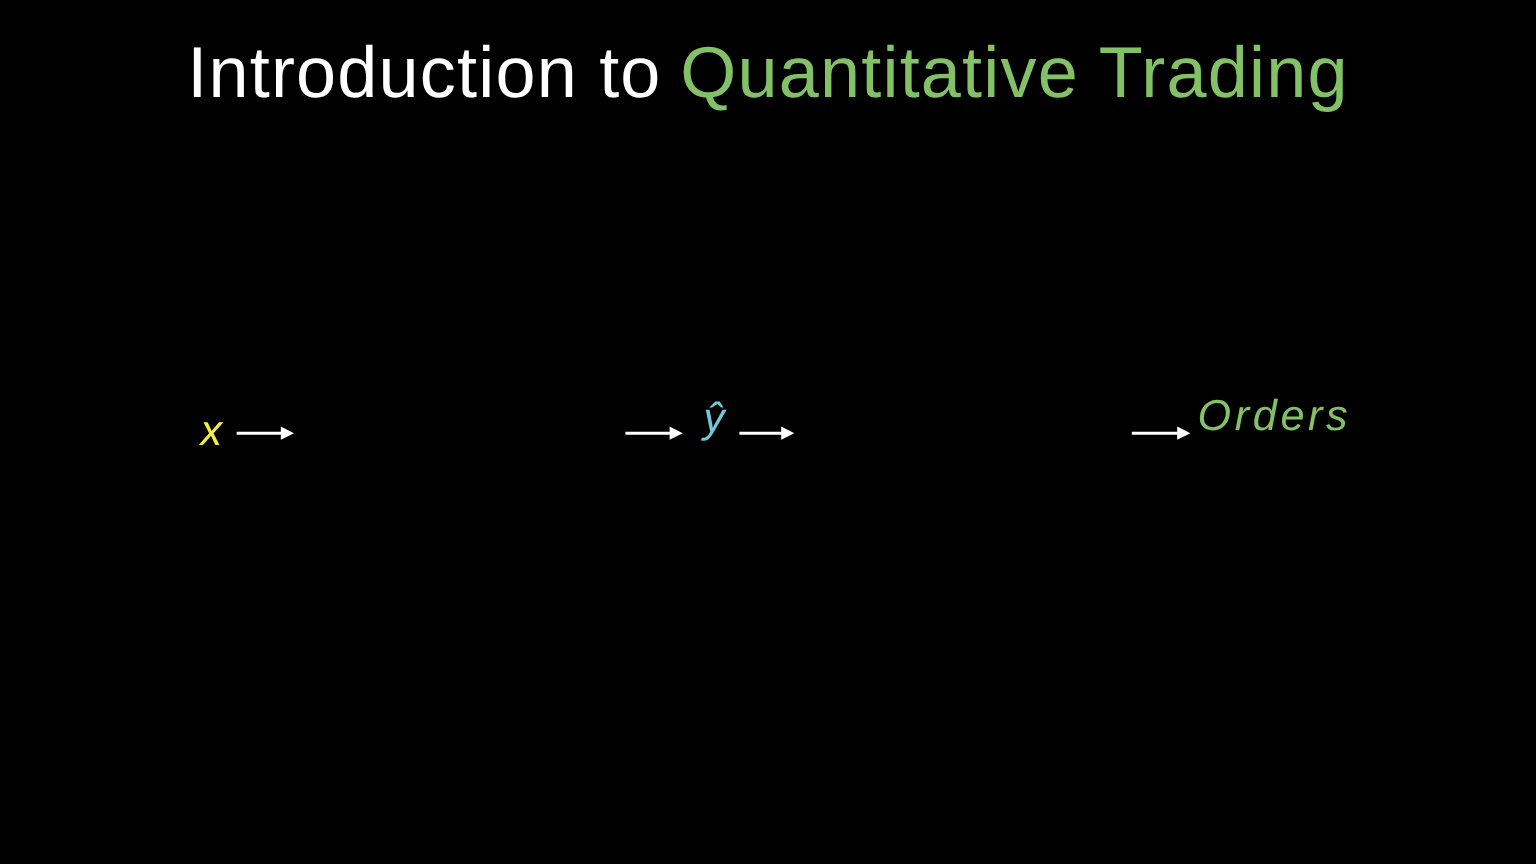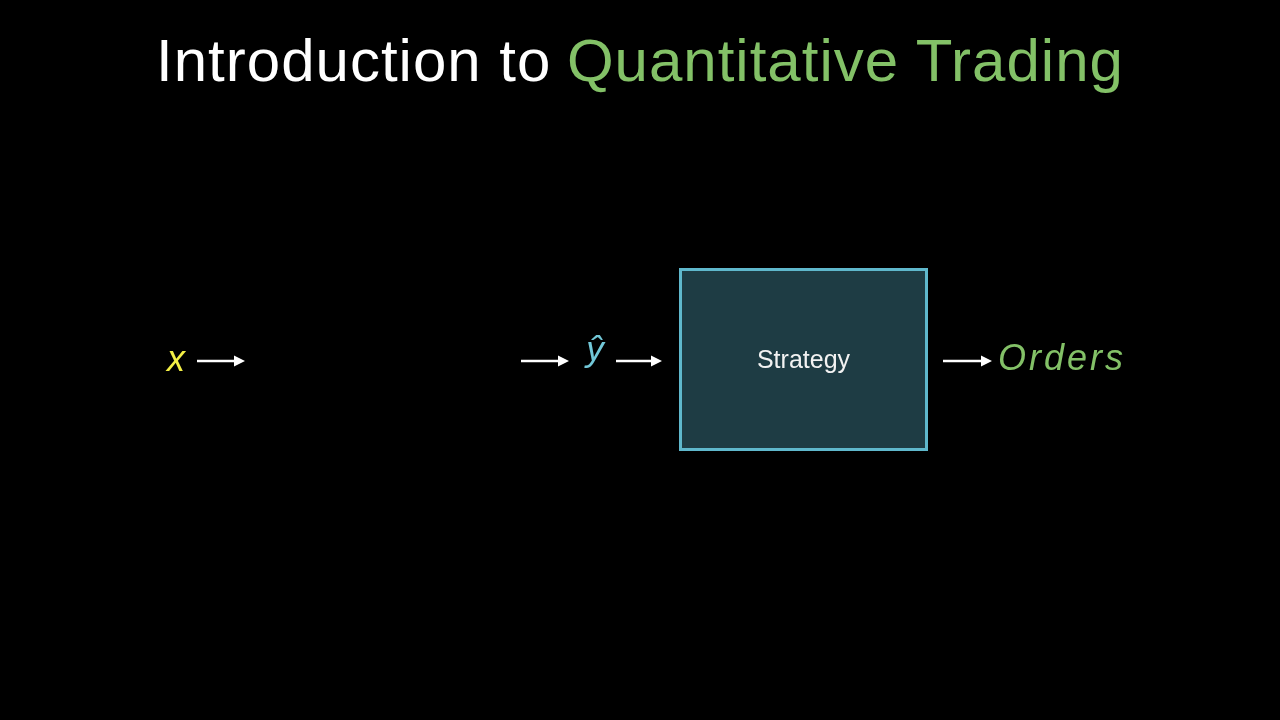--- a/index.html
+++ b/index.html
@@ -47,21 +47,21 @@
     left:150px;top:341px;width:52px;
     font-size:36px;
     color:var(--input_yellow);
   }
   .label-yhat{
     left:572px;top:331px;width:46px;
     font-size:35px;
     color:var(--prediction_teal);
   }
   .label-orders{
-    left:998px;top:340px;width:180px;
+    left:998px;top:328px;width:180px;
     text-align:left;
     font-size:36px;
     letter-spacing:3px;
     color:var(--output_green);
   }
   .box{
     position:absolute;
     top:268px;
     width:243px;height:177px;
     background:var(--box_fill);
@@ -110,23 +110,20 @@
       <polygon points="37,1.5 48,7 37,12.5"></polygon>
     </svg>
 
     <span class="math label-yhat">ŷ</span>
 
     <svg class="arrow arrow-3" width="46" height="14" viewBox="0 0 46 14">
       <line x1="0" y1="7" x2="36" y2="7" stroke-width="2.5"></line>
       <polygon points="35,1.5 46,7 35,12.5"></polygon>
     </svg>
 
-    <div class="box box-strategy">
-      <span class="box-label">Strategy</span>
-    </div>
 
     <svg class="arrow arrow-4" width="49" height="14" viewBox="0 0 49 14">
       <line x1="0" y1="7" x2="39" y2="7" stroke-width="2.5"></line>
       <polygon points="38,1.5 49,7 38,12.5"></polygon>
     </svg>
 
     <span class="math label-orders">Orders</span>
 
   </div>
 

